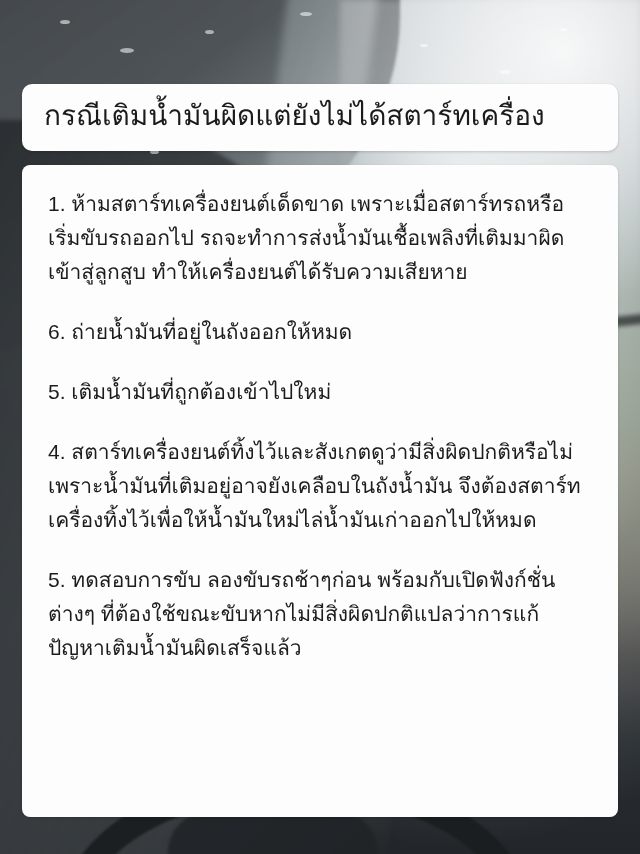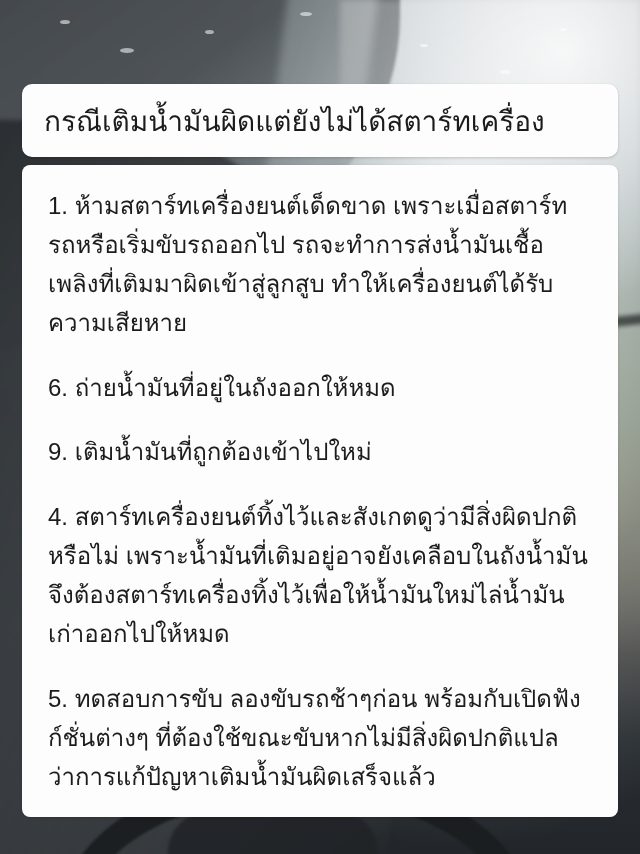--- a/index.html
+++ b/index.html
@@ -117,21 +117,21 @@
 
   
   .title-card {
     position: absolute;
     left: 22px;
     top: 84px;
     width: 596px;
     box-sizing: border-box;
     background: #fdfdfd;
     border-radius: 10px;
-    padding: 20px 22px 18px 22px;
+    padding: 14px 22px 18px 22px;
     box-shadow: 0 1px 3px rgba(0,0,0,0.18);
   }
   .title-text {
     font-family: "Liberation Sans", sans-serif;
     font-size: 28px;
     line-height: 1.25;
     color: #1b1b1b;
     white-space: nowrap;
     letter-spacing: 0px;
   }
@@ -143,21 +143,21 @@
     height: 652px;
     box-sizing: border-box;
     background: #fdfdfd;
     border-radius: 8px;
     padding: 22px 26px 20px 26px;
     box-shadow: 0 1px 3px rgba(0,0,0,0.15);
     overflow: hidden;
   }
   .para {
     font-family: "Liberation Sans", sans-serif;
-    font-size: 24px;
+    font-size: 21px;
     line-height: 1.62;
     color: #1c1c1c;
     margin: 0 0 26px 0;
     text-align: left;
   }
   .para:last-child { margin-bottom: 0; }
 </style>
 </head>
 <body>
 
@@ -181,18 +181,18 @@
   <div class="speck" style="left:560px; top:28px;  width:7px;  height:3px;"></div>
   <div class="speck" style="left:150px; top:150px; width:9px;  height:4px;"></div>
 
   <div class="title-card">
     <div class="title-text">กรณีเติมน้ำมันผิดแต่ยังไม่ได้สตาร์ทเครื่อง</div>
   </div>
 
   <div class="body-card">
     <p class="para">1. ห้ามสตาร์ทเครื่องยนต์เด็ดขาด เพราะเมื่อสตาร์ทรถหรือเริ่มขับรถออกไป รถจะทำการส่งน้ำมันเชื้อเพลิงที่เติมมาผิดเข้าสู่ลูกสูบ ทำให้เครื่องยนต์ได้รับความเสียหาย</p>
     <p class="para">6. ถ่ายน้ำมันที่อยู่ในถังออกให้หมด</p>
-    <p class="para">9. เติมน้ำมันที่ถูกต้องเข้าไปใหม่</p>
+    <p class="para">5. เติมน้ำมันที่ถูกต้องเข้าไปใหม่</p>
     <p class="para">4. สตาร์ทเครื่องยนต์ทิ้งไว้และสังเกตดูว่ามีสิ่งผิดปกติหรือไม่ เพราะน้ำมันที่เติมอยู่อาจยังเคลือบในถังน้ำมัน จึงต้องสตาร์ทเครื่องทิ้งไว้เพื่อให้น้ำมันใหม่ไล่น้ำมันเก่าออกไปให้หมด</p>
     <p class="para">5. ทดสอบการขับ ลองขับรถช้าๆก่อน พร้อมกับเปิดฟังก์ชั่นต่างๆ ที่ต้องใช้ขณะขับหากไม่มีสิ่งผิดปกติแปลว่าการแก้ปัญหาเติมน้ำมันผิดเสร็จแล้ว</p>
   </div>
 
 </div>
 
 </body></html>

